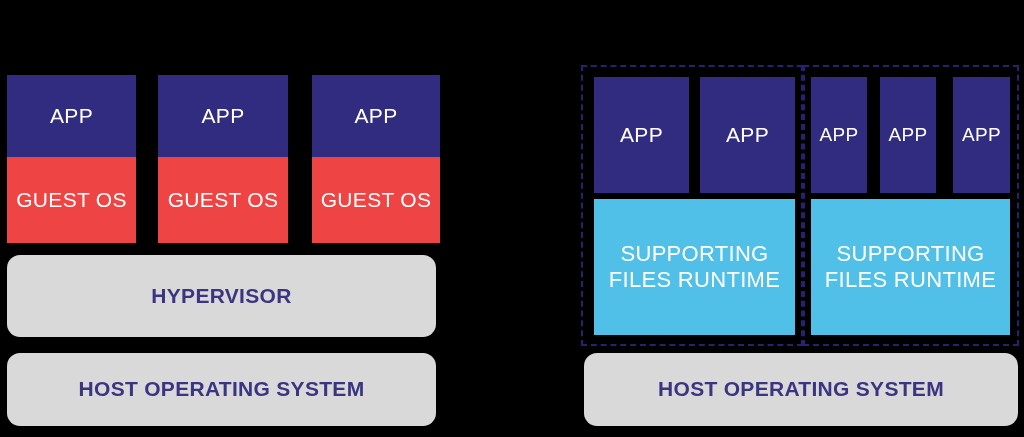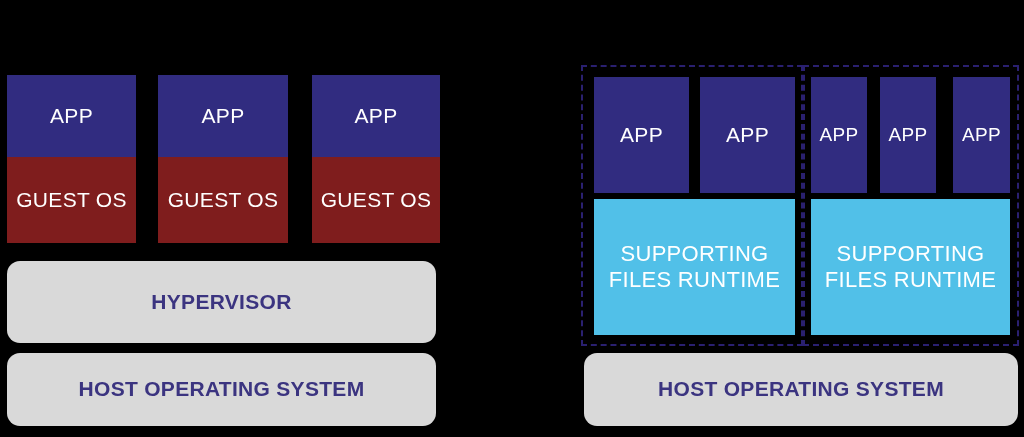--- a/index.html
+++ b/index.html
@@ -33,21 +33,21 @@
   .app {
     background: #312C80;
     color: #FFFFFF;
     font-size: 21px;
     letter-spacing: 0.3px;
   }
   .app-sm {
     font-size: 19px;
   }
   .guestos {
-    background: #7f1d1d;
+    background: #ef4444;
     color: #FFFFFF;
     font-size: 21px;
     letter-spacing: 0.3px;
   }
   .runtime {
     background: #51C0E8;
     color: #FFFFFF;
     font-size: 22px;
     letter-spacing: 0.3px;
   }
@@ -88,21 +88,21 @@
     <span>GUEST OS</span>
   </div>
 
   <div class="box app" style="left:312px; top:75px; width:128px; height:82px;">
     <span>APP</span>
   </div>
   <div class="box guestos" style="left:312px; top:157px; width:128px; height:86px;">
     <span>GUEST OS</span>
   </div>
 
-  <div class="box gray" style="left:7px; top:261px; width:429px; height:82px;">
+  <div class="box gray" style="left:7px; top:255px; width:429px; height:82px;">
     <span>HYPERVISOR</span>
   </div>
 
   <div class="box gray" style="left:7px; top:353px; width:429px; height:73px;">
     <span>HOST OPERATING SYSTEM</span>
   </div>
 
   <div class="dashed" style="left:581px; top:65px; width:222px; height:281px;"></div>
 
   <div class="dashed" style="left:803px; top:65px; width:216px; height:281px;"></div>

